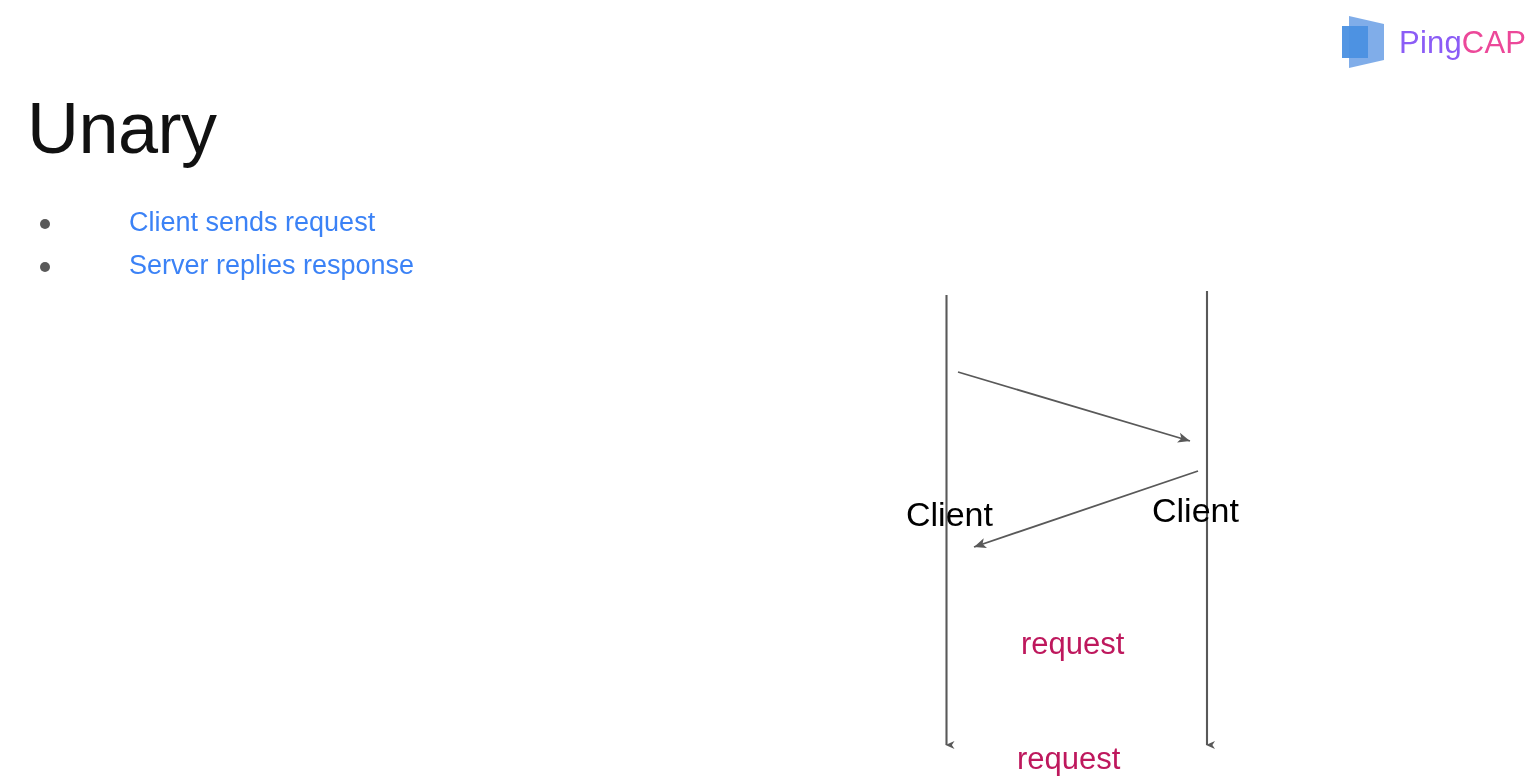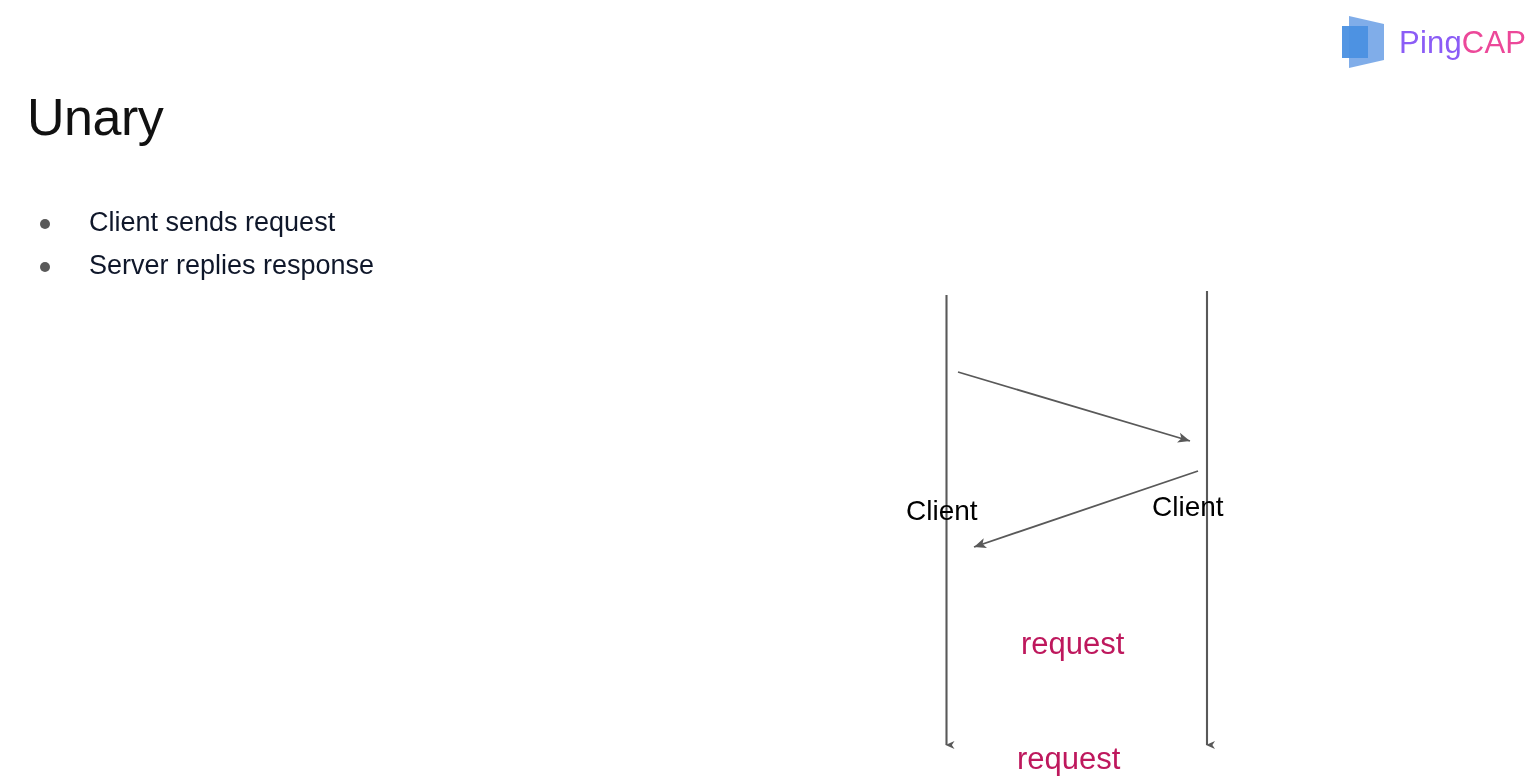--- a/index.html
+++ b/index.html
@@ -41,21 +41,21 @@
     font-weight: 400;
   }
   .wm-ping { color: #8b5cf6; }
   .wm-cap  { color: #ec4899; }
 
   
   #slide-title {
     position: absolute;
     left: 27px;
     top: 88px;
-    font-size: 52px;
+    font-size: 72px;
     font-weight: 400;
     color: #111111;
     line-height: 1.12;
     letter-spacing: -0.5px;
   }
 
   
   #bullet-list {
     position: absolute;
     left: 40px;
@@ -69,39 +69,39 @@
   }
   .bullet-dot {
     width: 10px;
     height: 10px;
     border-radius: 50%;
     background: #595959;
     margin-top: 13px;
     flex: 0 0 auto;
   }
   .bullet-text {
-    margin-left: 39px;
+    margin-left: 79px;
     font-size: 27px;
-    color: #0f172a;
+    color: #3b82f6;
     line-height: 1.25;
     white-space: nowrap;
   }
 
   
   #sequence-diagram {
     position: absolute;
     left: 860px;
     top: 240px;
     width: 430px;
     height: 538px;
   }
   #sequence-diagram svg { display: block; }
   .lane-label {
     position: absolute;
-    font-size: 28px;
+    font-size: 34px;
     color: #000000;
     white-space: nowrap;
   }
   #lane-label-client { left: 46px;  top: 255px; }
   #lane-label-server { left: 292px; top: 251px; }
   .msg-label {
     position: absolute;
     font-size: 31px;
     color: #be185d;
     white-space: nowrap;

